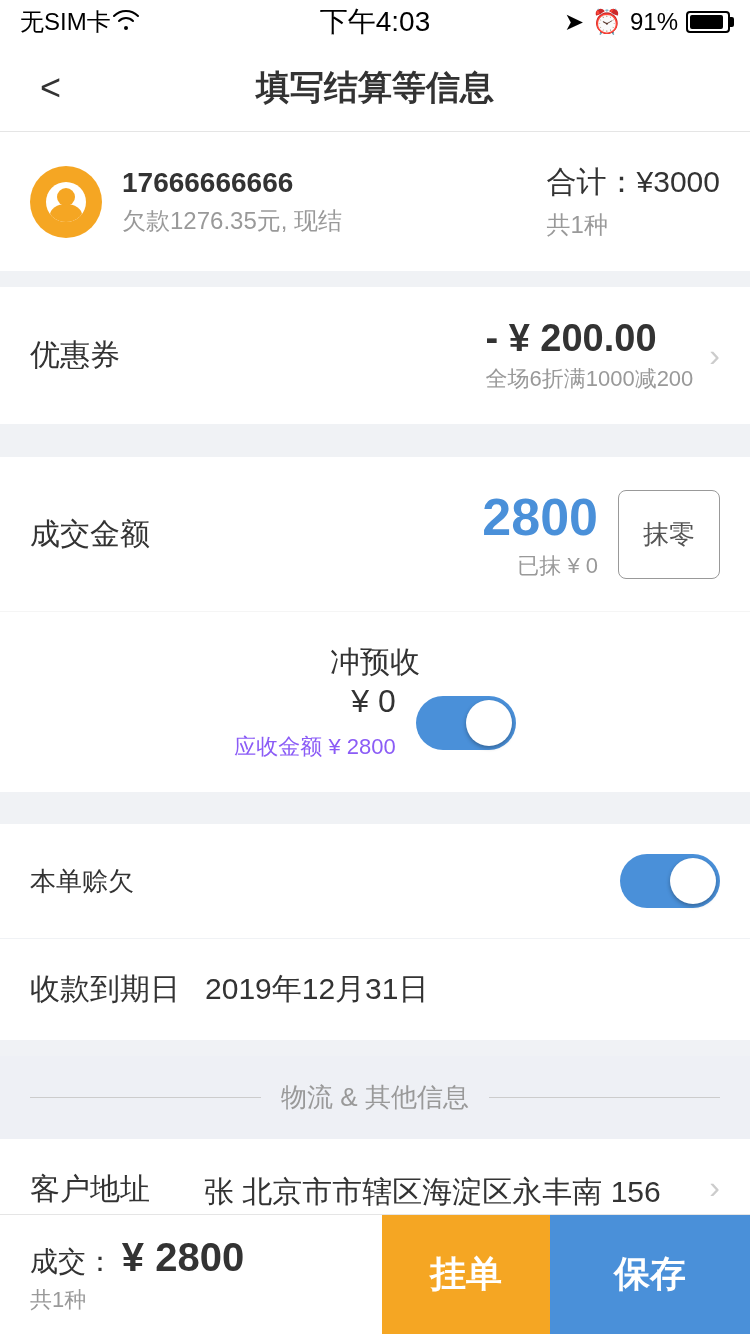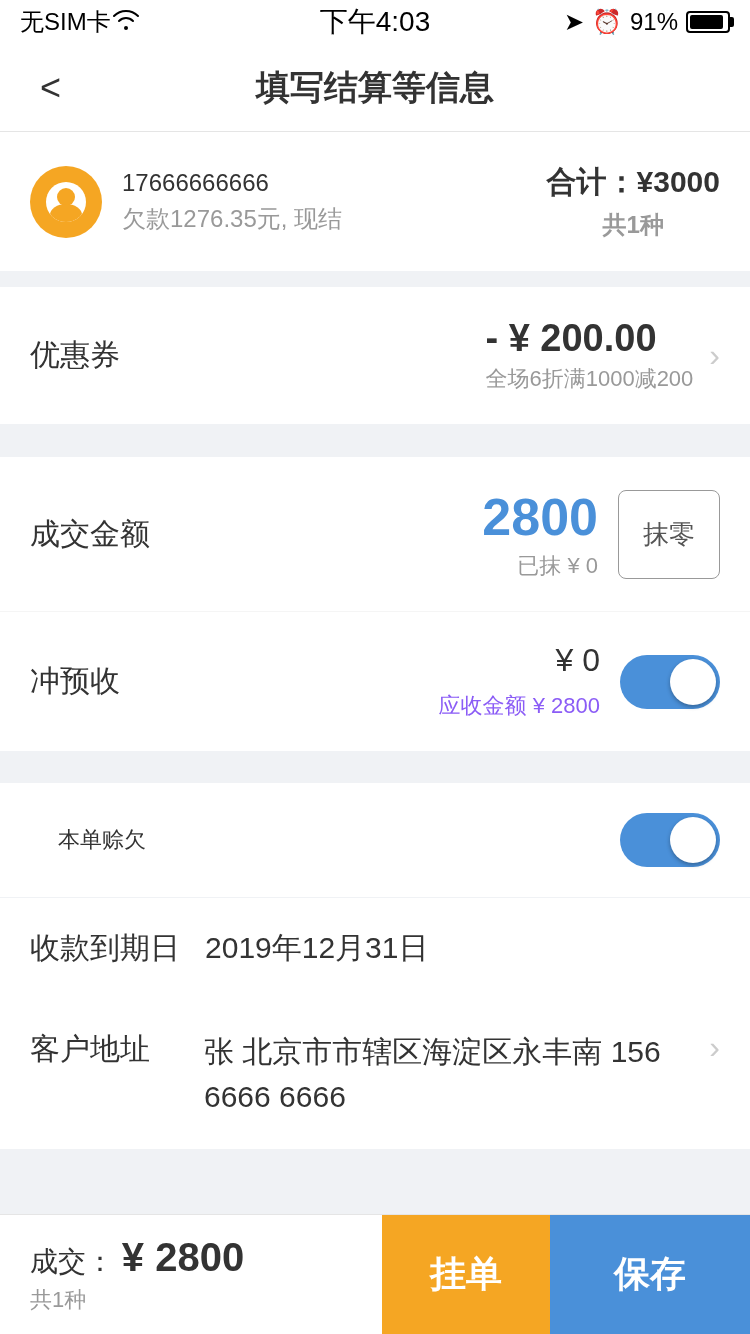--- a/index.html
+++ b/index.html
@@ -151,32 +151,31 @@
       bottom: -4px;
       left: 50%;
       transform: translateX(-50%);
       width: 32px;
       height: 22px;
       background: #f5a623;
       border-radius: 50% 50% 0 0;
     }
     .customer-info {}
     .customer-phone {
-      font-size: 24px;
-      font-weight: 400;
+      font-size: 28px;
+      font-weight: 700;
       color: #333;
     }
     .customer-debt {
       font-size: 24px;
       color: #999;
       margin-top: 6px;
     }
     .customer-right {
-      text-align: center;
-      font-weight: bold;
+      text-align: left;
     }
     .customer-total {
       font-size: 30px;
       color: #333;
     }
     .customer-count {
       font-size: 24px;
       color: #999;
       margin-top: 6px;
     }
@@ -285,20 +284,21 @@
       transition: right 0.2s;
     }
 
     
     .prepay-row {
       padding: 30px;
       display: flex;
       align-items: center;
       justify-content: space-between;
       background: #fff;
+      flex-direction: column;
     }
     .prepay-right {
       display: flex;
       align-items: center;
       gap: 20px;
     }
     .prepay-amounts {
       text-align: right;
     }
     .prepay-value {
@@ -314,23 +314,22 @@
     
     .debt-row {
       padding: 30px 30px;
       display: flex;
       align-items: center;
       justify-content: space-between;
       background: #fff;
       margin-top: 16px;
     }
     .debt-label {
-      font-size: 22px;
-      color: #333;
-      margin-left: 28px;
+      font-size: 26px;
+      color: #333;
     }
 
     
     .duedate-row {
       padding: 30px;
       background: #fff;
       border-top: 1px solid #f0f2f5;
     }
     .duedate-content {
       font-size: 30px;
@@ -536,20 +535,25 @@
     </div>
   </div>
 
   <div class="duedate-row">
     <span class="duedate-content">
       <span>收款到期日</span>&nbsp;&nbsp;
       <span>2019年12月31日</span>
     </span>
   </div>
 
+  <div class="logistics-divider">
+    <div class="divider-line"></div>
+    <span class="divider-text">物流 &amp; 其他信息</span>
+    <div class="divider-line"></div>
+  </div>
 
   <div class="address-row">
     <span class="address-label">客户地址</span>
     <span class="address-value">张 北京市市辖区海淀区永丰南 156 6666 6666</span>
     <span class="chevron-right">›</span>
   </div>
 
   <div class="gray-bg"></div>
 
 </div>

